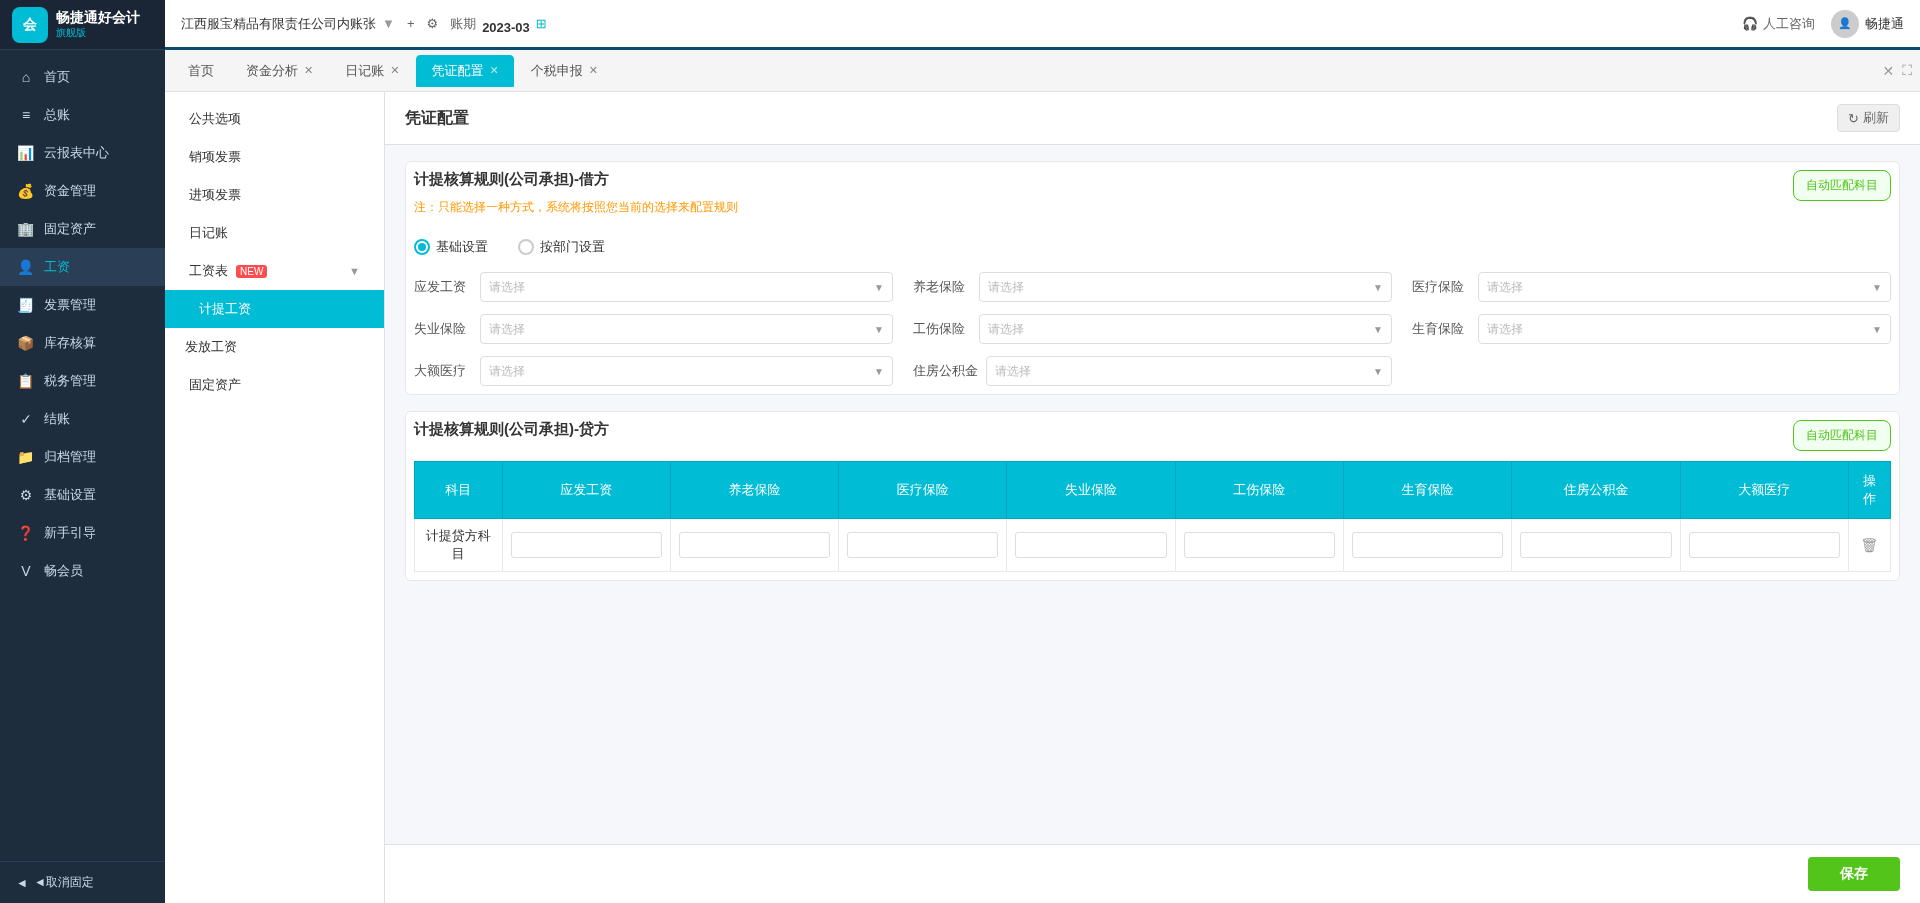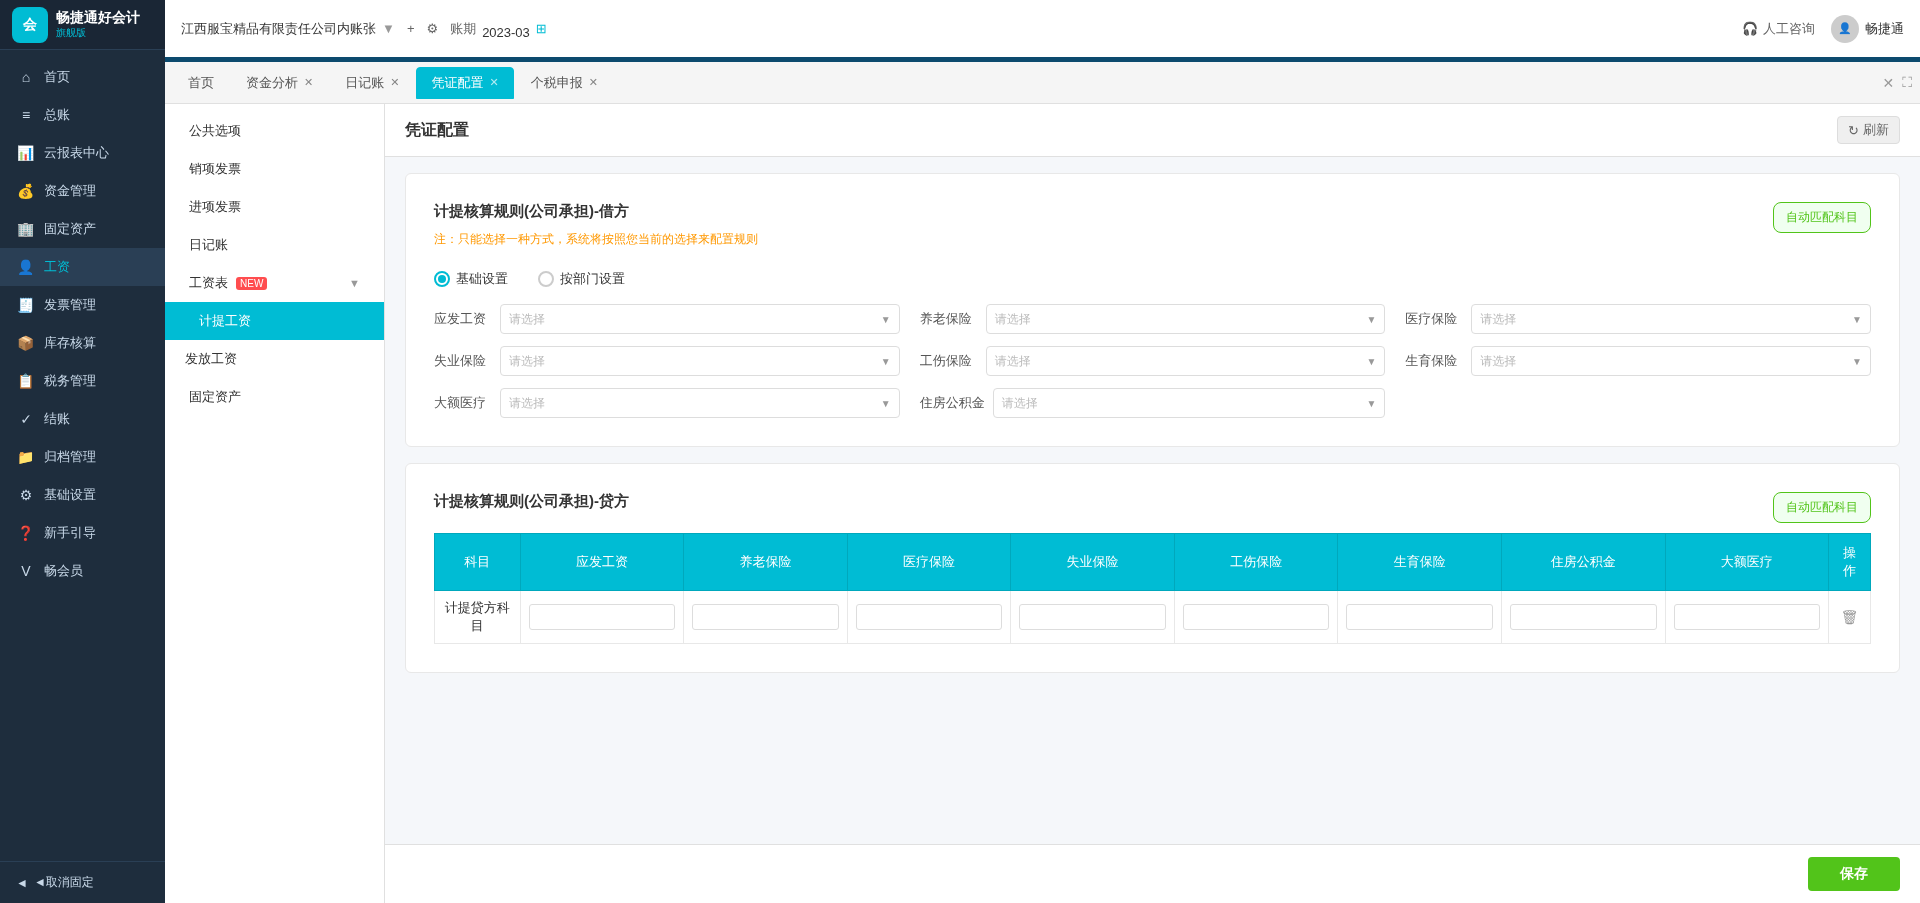--- a/index.html
+++ b/index.html
@@ -65,23 +65,23 @@
     
     .main-container {
       flex: 1;
       display: flex;
       flex-direction: column;
       overflow: hidden;
     }
 
     
     .top-bar {
-      height: 62px;
+      height: 50px;
       background: white;
-      border-bottom: 5px solid #0c4a6e;
+      border-bottom: 3px solid #0c4a6e;
       display: flex;
       align-items: center;
       padding: 0 16px;
       gap: 12px;
       flex-shrink: 0;
     }
     .company-selector {
       display: flex;
       align-items: center;
       gap: 6px;
@@ -251,21 +251,21 @@
     .content-body {
       padding: 16px 20px;
       flex: 1;
     }
 
     
     .section {
       background: white;
       border-radius: 6px;
       margin-bottom: 16px;
-      padding: 28px;
+      padding: 8px;
       border: 1px solid #e8e8e8;
     }
     .section-title {
       font-size: 15px;
       font-weight: bold;
       color: #333;
       margin-bottom: 10px;
     }
     .notice-text {
       color: #ff9800;
@@ -507,21 +507,21 @@
       <span style="color:#999;">▼</span>
     </div>
     <div class="top-bar-btn">
       <span>+</span>
     </div>
     <div class="top-bar-btn">
       <span>⚙</span>
     </div>
     <div class="account-period">
       <span class="period-label">账期</span>
-      <span style="font-weight:400;margin-top:8px;">2023-03</span>
+      <span style="font-weight:700;margin-top:8px;">2023-03</span>
       <span style="color:#00bcd4;cursor:pointer;">⊞</span>
     </div>
     <div class="top-bar-actions">
       <div class="top-bar-btn">
         <span>🎧</span>
         <span>人工咨询</span>
       </div>
       <div class="user-info">
         <div class="avatar-circle">👤</div>
         <span>畅捷通</span>

